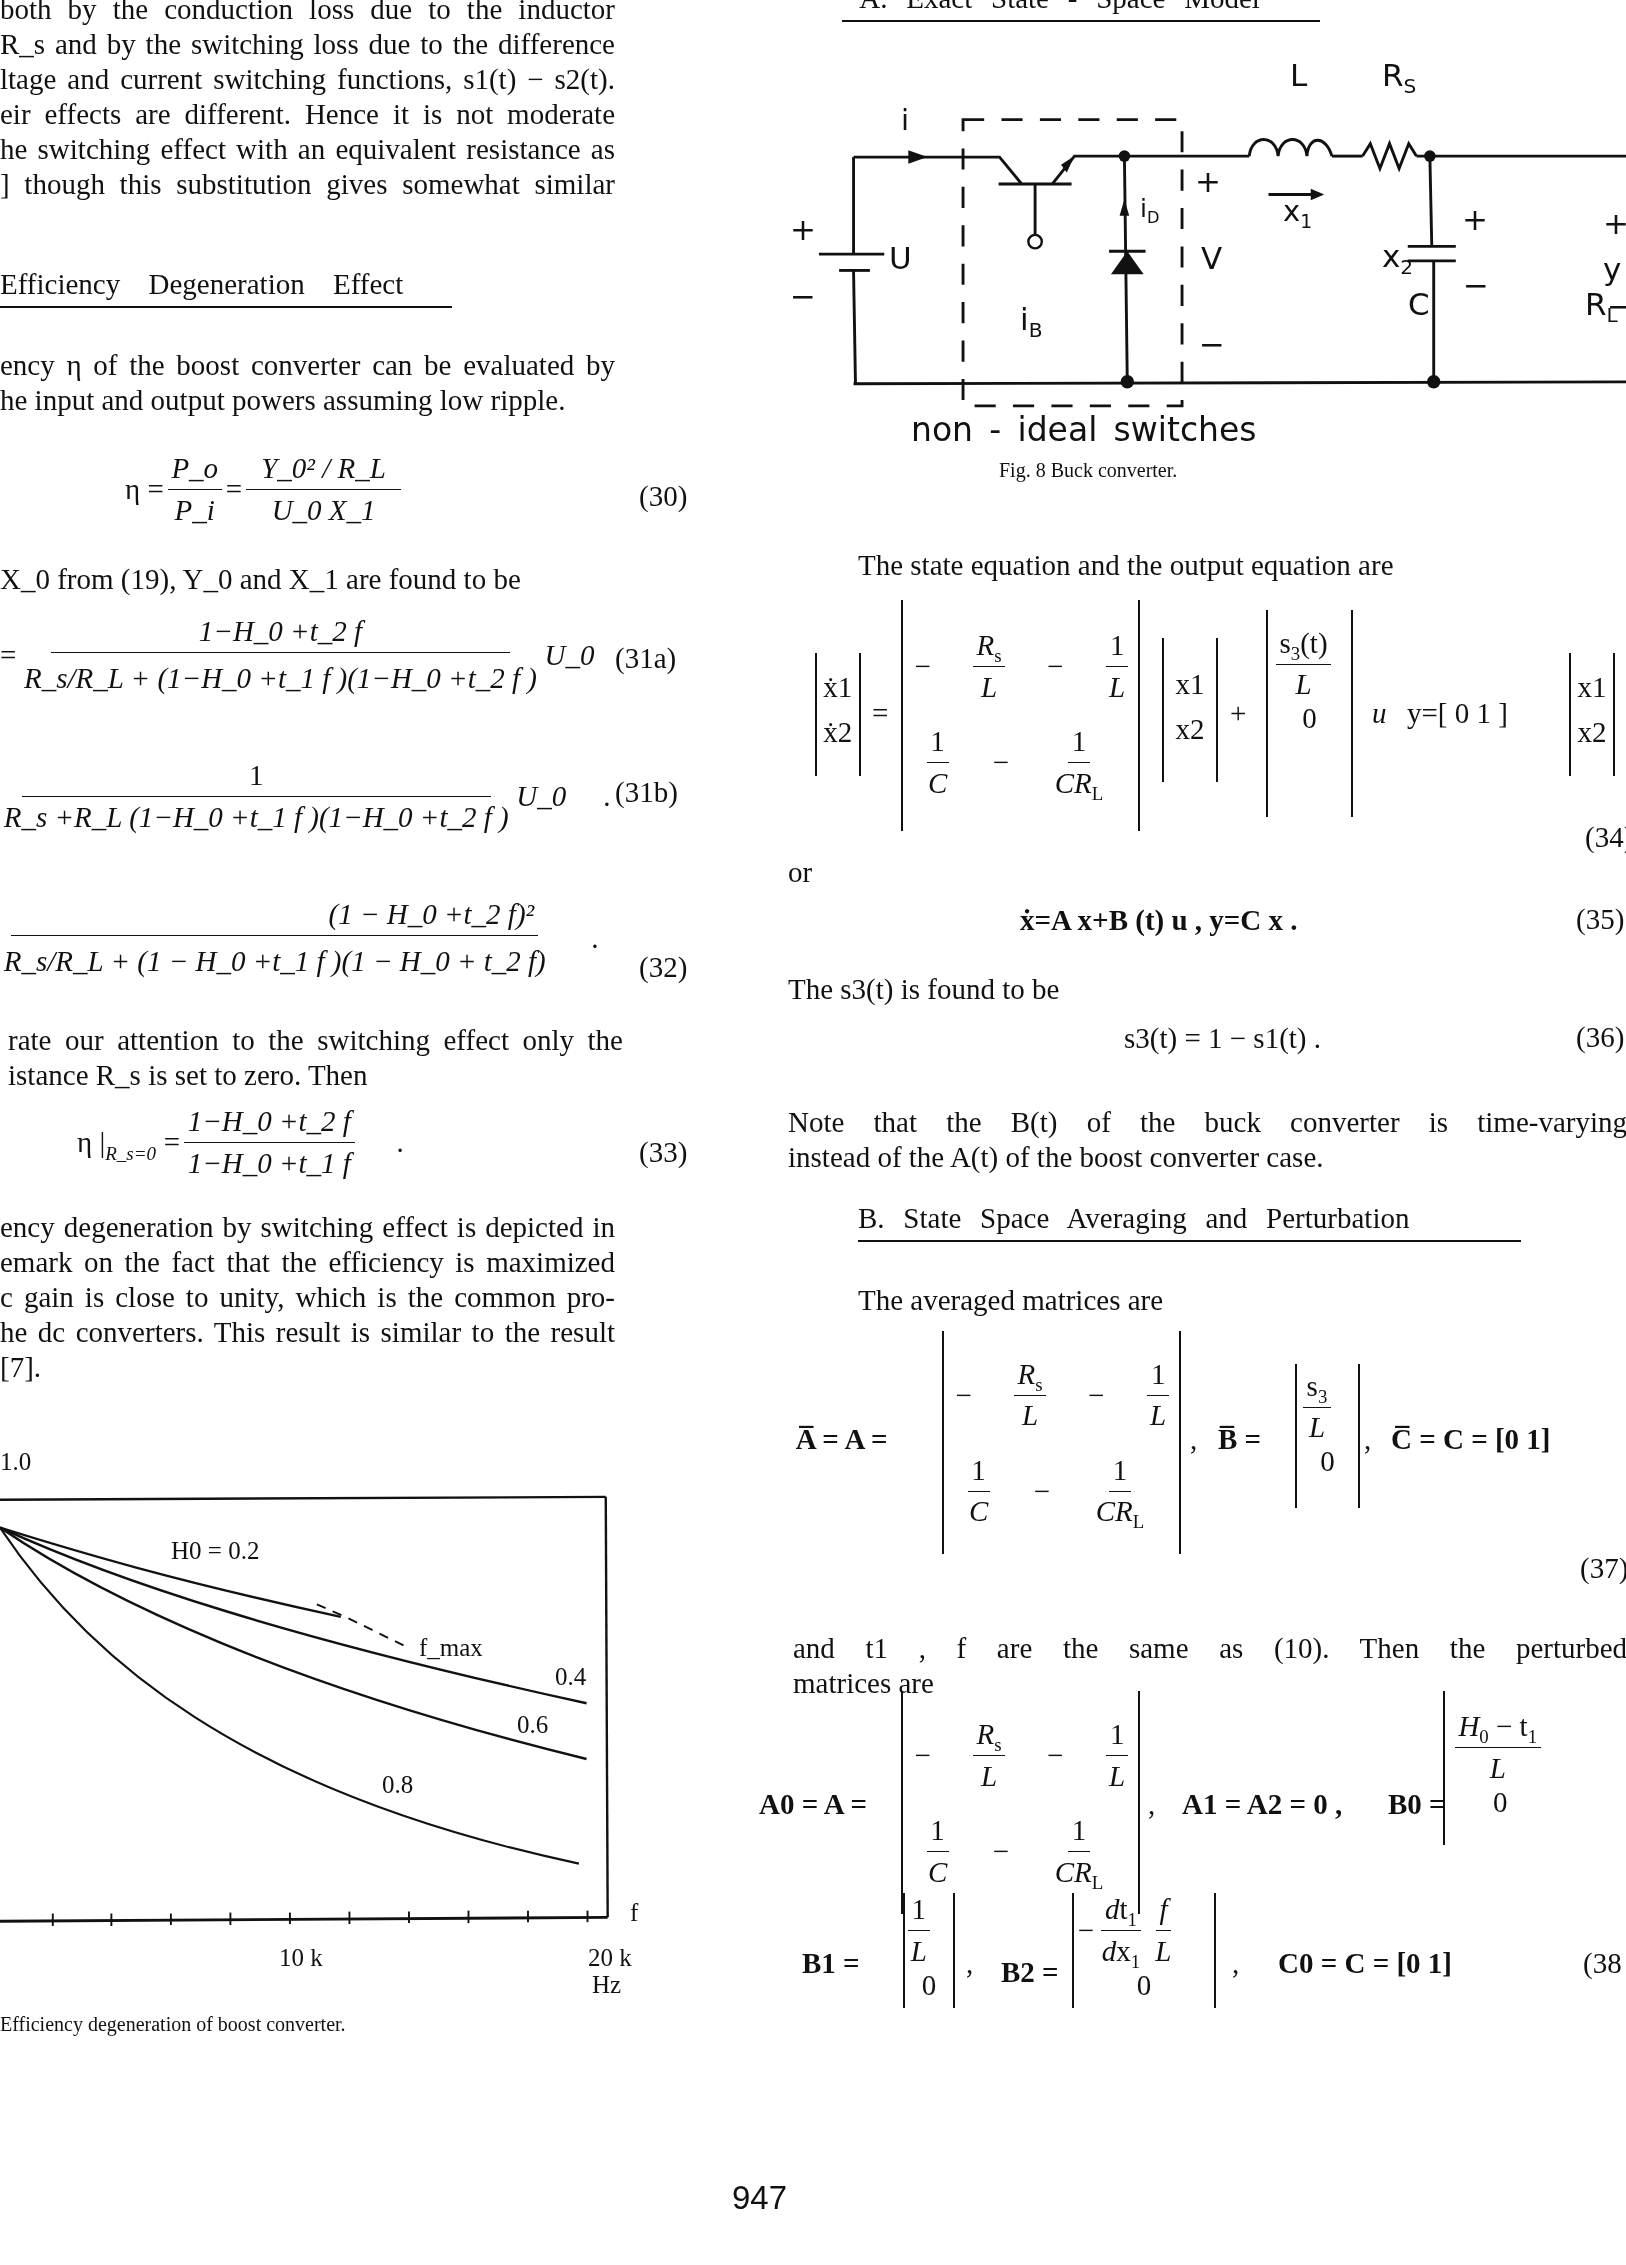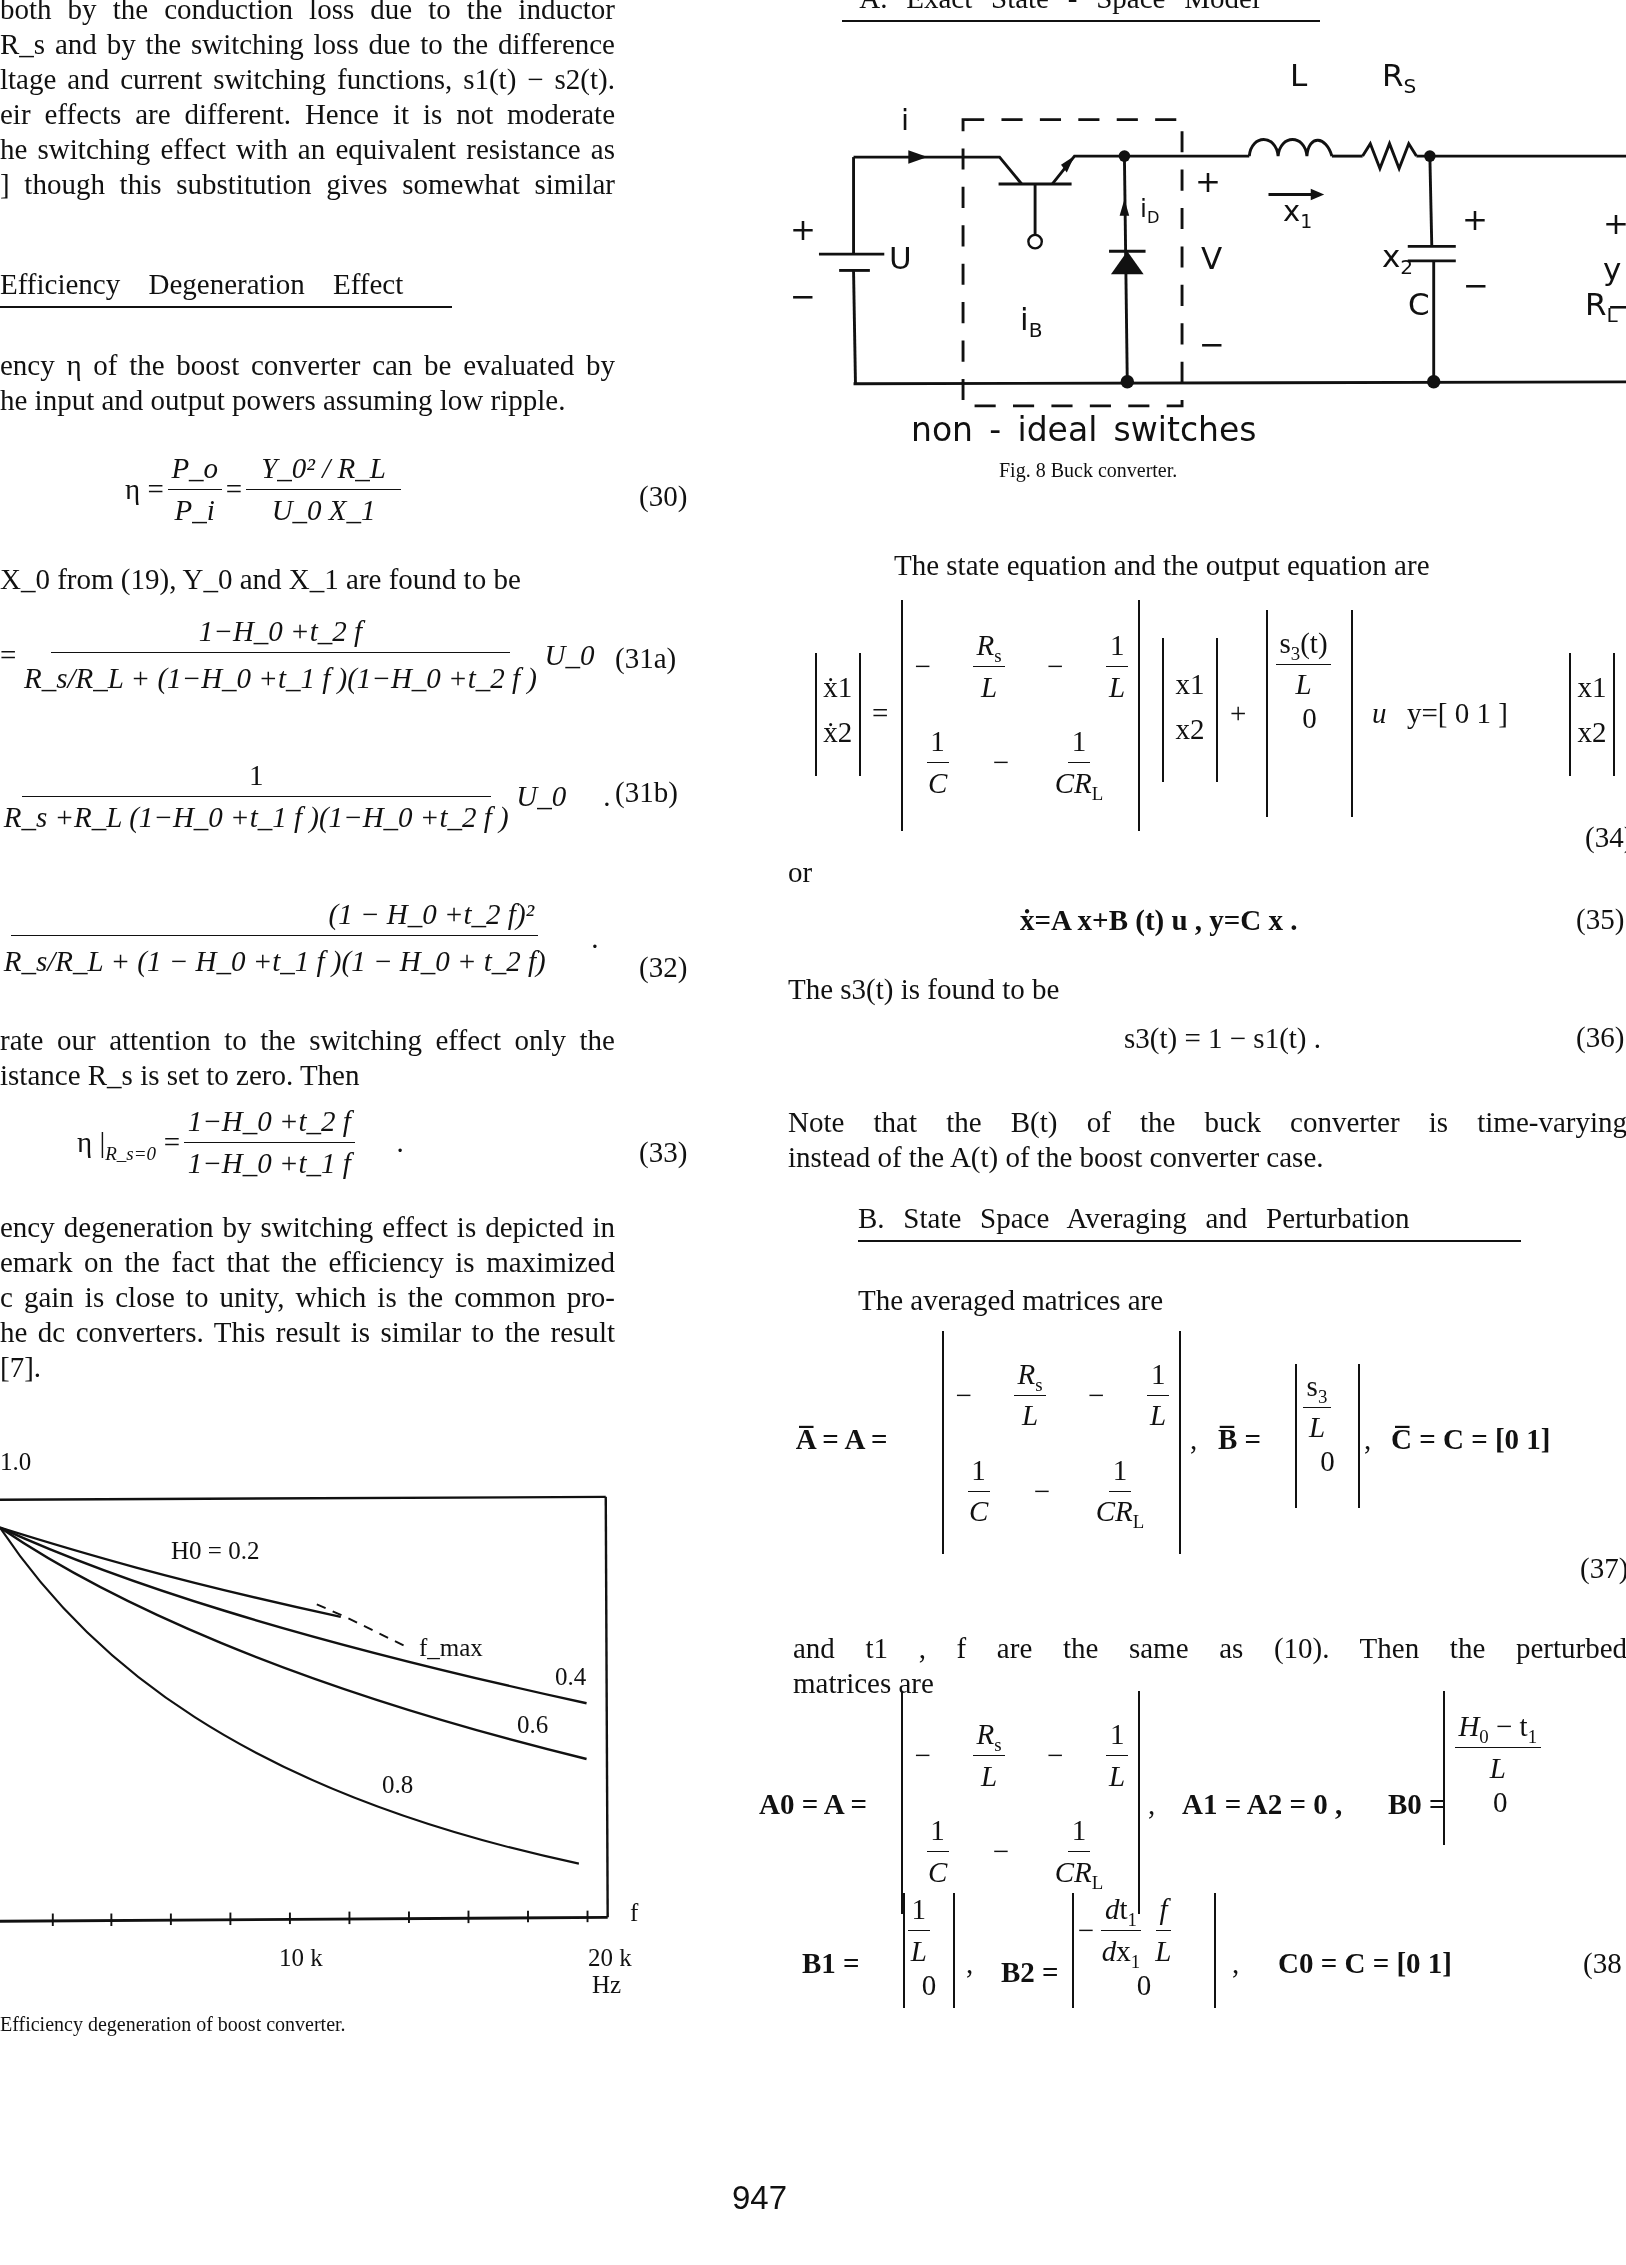--- a/index.html
+++ b/index.html
@@ -80,21 +80,21 @@
 
   <div class="abs eq" style="left:0;top:898px;display:flex;align-items:center;">
     <span class="frac" style="margin-left:0;">
         <span class="num" style="width:519px;text-align:right;"><i>(1 − H_0 +t_2 f)²</i></span>
         <span class="den" style="padding-top:9.6px;"><i>R_s/R_L + (1 − H_0 +t_1 f )(1 − H_0 + t_2 f)</i></span>
       </span>
     <span style="margin-left:38px;">.</span>
   </div>
   <div class="abs eqnum" style="left:639px;top:951px;">(32)</div>
 
-  <div class="abs txt" style="left:0;top:1023px;width:615px;">
+  <div class="abs txt" style="left:0;top:1023px;width:615px;padding-left:8px;">
     <div class="just">rate our attention to the switching effect only the</div>
     <div>istance R_s is set to zero. Then</div>
   </div>
 
   <div class="abs eq" style="left:77px;top:1105px;display:flex;align-items:center;">
     <span>η |</span>
     <i style="font-size:19px;margin-top:23px;">R_s=0</i>
     <span style="margin-left:7.7px;">=</span>
     <span class="frac">
         <span class="num"><i>1−H_0 +t_2 f</i></span>
@@ -229,21 +229,21 @@
     <span class="abs sans" style="left:620px;top:200px;font-size:31px;">C</span>
     <span class="abs sans" style="left:797px;top:200px;font-size:31px;"><span>R</span><sub>L</sub></span>
     <span class="abs sans" style="left:815px;top:119px;font-size:31px;">+</span>
     <span class="abs sans" style="left:815px;top:165px;font-size:31px;">y</span>
     <span class="abs sans" style="left:819px;top:202px;font-size:31px;">−</span>
     <span class="abs sans" style="left:123px;top:324px;font-size:33px;word-spacing:5.8px;">non - ideal switches</span>
   </div>
 
   <div class="abs caption" style="left:999px;top:459px;">Fig. 8  Buck converter.</div>
 
-  <div class="abs txt" style="left:858px;top:548px;margin-left:36px;">The state equation and the output equation are</div>
+  <div class="abs txt" style="left:858px;top:548px;">The state equation and the output equation are</div>
 
   <div class="abs eq" style="left:807px;top:600px;height:240px;width:817px;">
     <div class="abs" style="left:7.7px;top:53px;width:42px;height:123px;border-left:2.9px solid #111;border-right:2.9px solid #111;">
       <div style="text-align:center;margin-top:17.3px;">ẋ1</div>
       <div style="text-align:center;margin-top:9.6px;">ẋ2</div>
     </div>
     <span class="abs" style="left:65px;top:96px;">=</span>
     <div class="abs" style="left:94px;top:0;width:235px;height:231px;border-left:2.9px solid #111;border-right:2.9px solid #111;">
       <div class="abs" style="left:11.5px;top:29px;display:flex;gap:38px;align-items:center;">
         <span>−</span>

